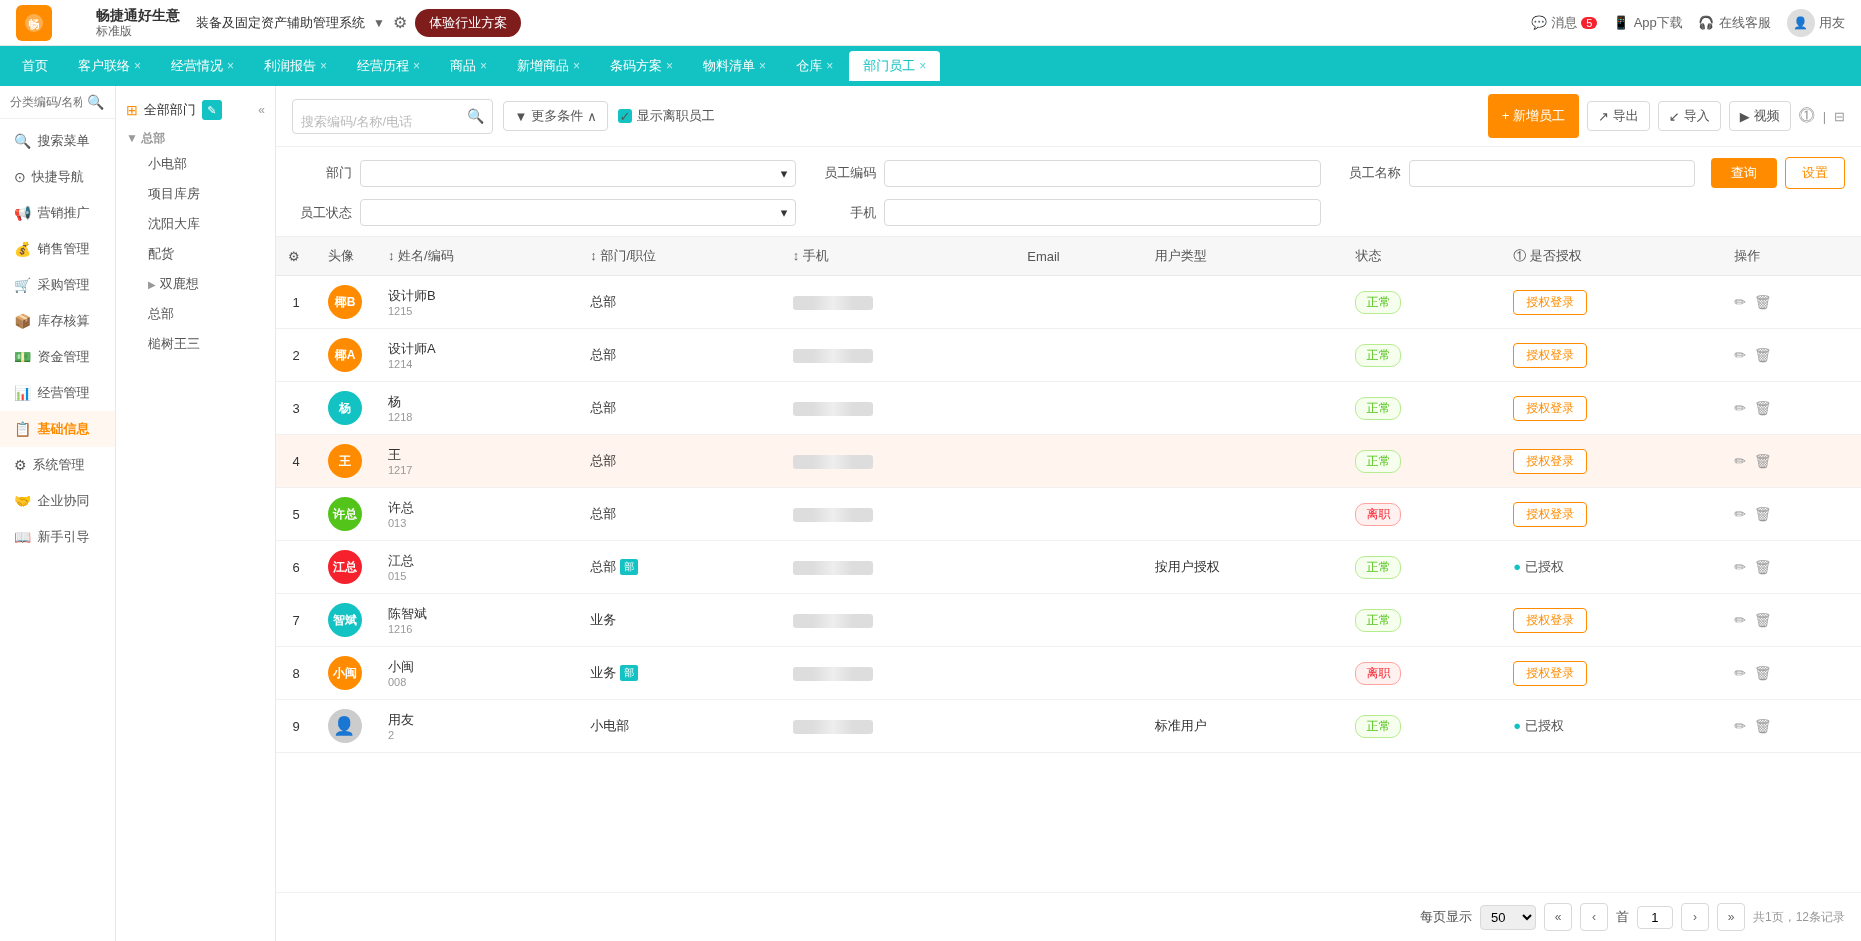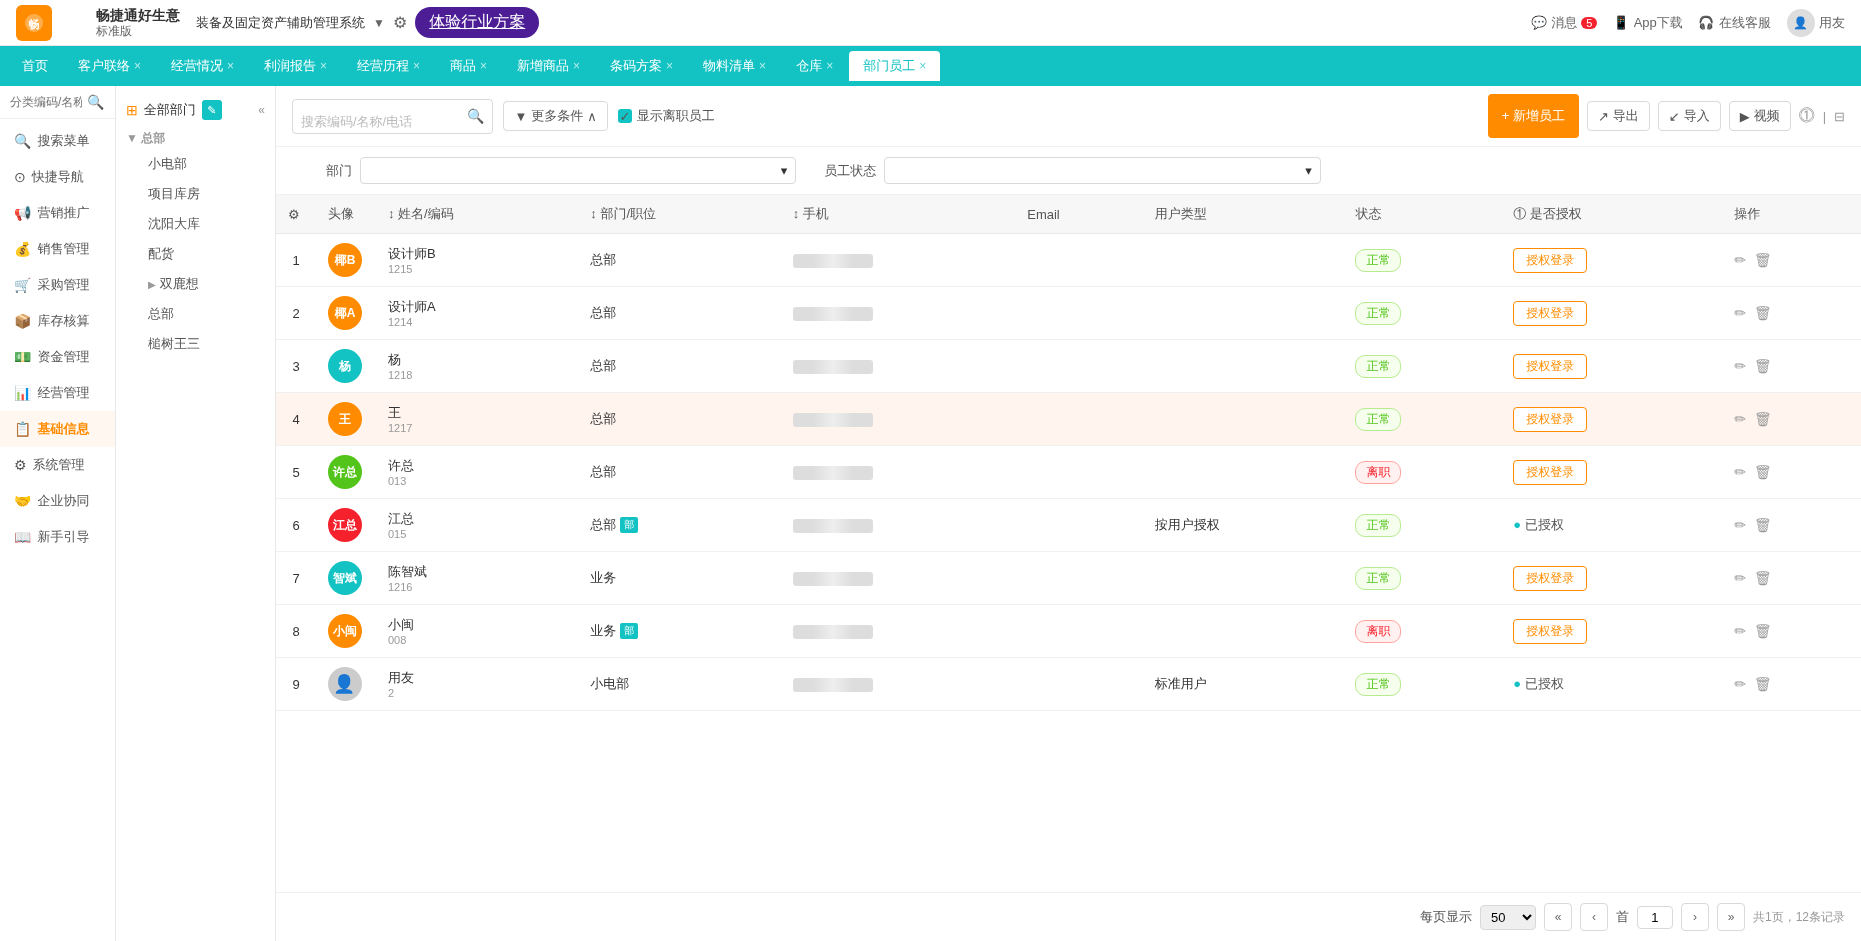--- a/index.html
+++ b/index.html
@@ -14,22 +14,22 @@
     .top-bar-left { display: flex; align-items: center; gap: 8px; }
     .logo-area { display: flex; align-items: center; gap: 6px; }
     .logo-icon { width: 36px; height: 36px; background: #ff8c00; border-radius: 6px; display: flex; align-items: center; justify-content: center; }
     .logo-icon svg { fill: white; }
     .logo-text { font-size: 12px; color: #666; line-height: 1.3; margin-left: 38px; }
     .logo-text .title { font-size: 14px; color: #333; font-weight: bold; }
     .system-name { font-size: 13px; color: #333; margin-left: 8px; }
     .dropdown-btn { background: none; border: none; cursor: pointer; color: #666; font-size: 12px; }
     .gear-btn { background: none; border: none; cursor: pointer; color: #666; font-size: 16px; }
     .experience-btn {
-      background: #4c1d95; color: #fff; border: none; border-radius: 16px;
-      padding: 5px 14px; cursor: pointer; font-size: 16px; font-weight: 500; text-decoration: underline;
+      background: #7f1d1d; color: #fff; border: none; border-radius: 16px;
+      padding: 5px 14px; cursor: pointer; font-size: 13px; font-weight: 500;
     }
     .top-bar-right { display: flex; align-items: center; gap: 16px; color: #666; font-size: 13px; }
     .top-right-item { display: flex; align-items: center; gap: 4px; cursor: pointer; }
     .badge { background: #f5222d; color: #fff; border-radius: 10px; padding: 0 5px; font-size: 11px; min-width: 16px; text-align: center; }
     .user-avatar { width: 28px; height: 28px; background: #ddd; border-radius: 50%; display: flex; align-items: center; justify-content: center; font-size: 12px; color: #999; }
 
     
     .nav-tabs {
       background: #13c2c2; display: flex; align-items: center;
       padding: 0 8px; height: 40px; gap: 2px;
@@ -366,25 +366,41 @@
 
       <div class="filter-panel">
         <div class="filter-row">
           <span class="filter-label">部门</span>
           <div class="filter-select" style="min-width:180px;">
             <span></span>
               <span>▾</span>
           </div>
         </div>
         <div class="filter-row">
+          <span class="filter-label">员工编码</span>
+          <input class="filter-input" type="text" style="min-width: 160px;">
+        </div>
+        <div class="filter-row">
+          <span class="filter-label">员工名称</span>
+          <input class="filter-input" type="text" style="min-width: 160px;">
+          <div class="filter-actions" style="margin-left:8px;">
+            <button class="query-btn">查询</button>
+            <button class="reset-btn">设置</button>
+          </div>
+        </div>
+        <div class="filter-row">
           <span class="filter-label">员工状态</span>
           <div class="filter-select" style="min-width:180px;">
             <span></span>
               <span>▾</span>
           </div>
+        </div>
+        <div class="filter-row">
+          <span class="filter-label">手机</span>
+          <input class="filter-input" type="text" style="min-width: 160px;">
         </div>
       </div>
 
       <div class="table-wrapper">
         <table>
           <thead>
             <tr>
               <th style="width:40px;">⚙</th>
               <th style="width:60px;">头像</th>
               <th>↕ 姓名/编码</th>

